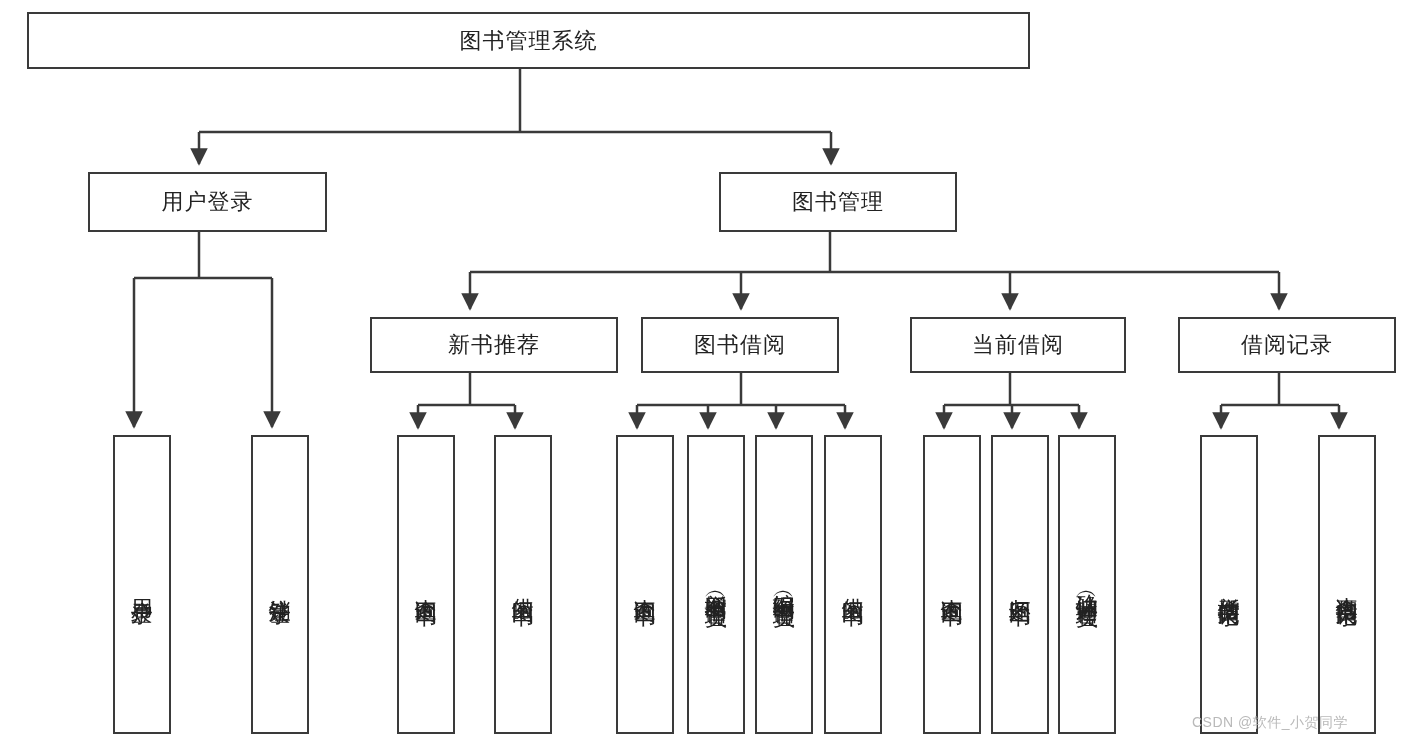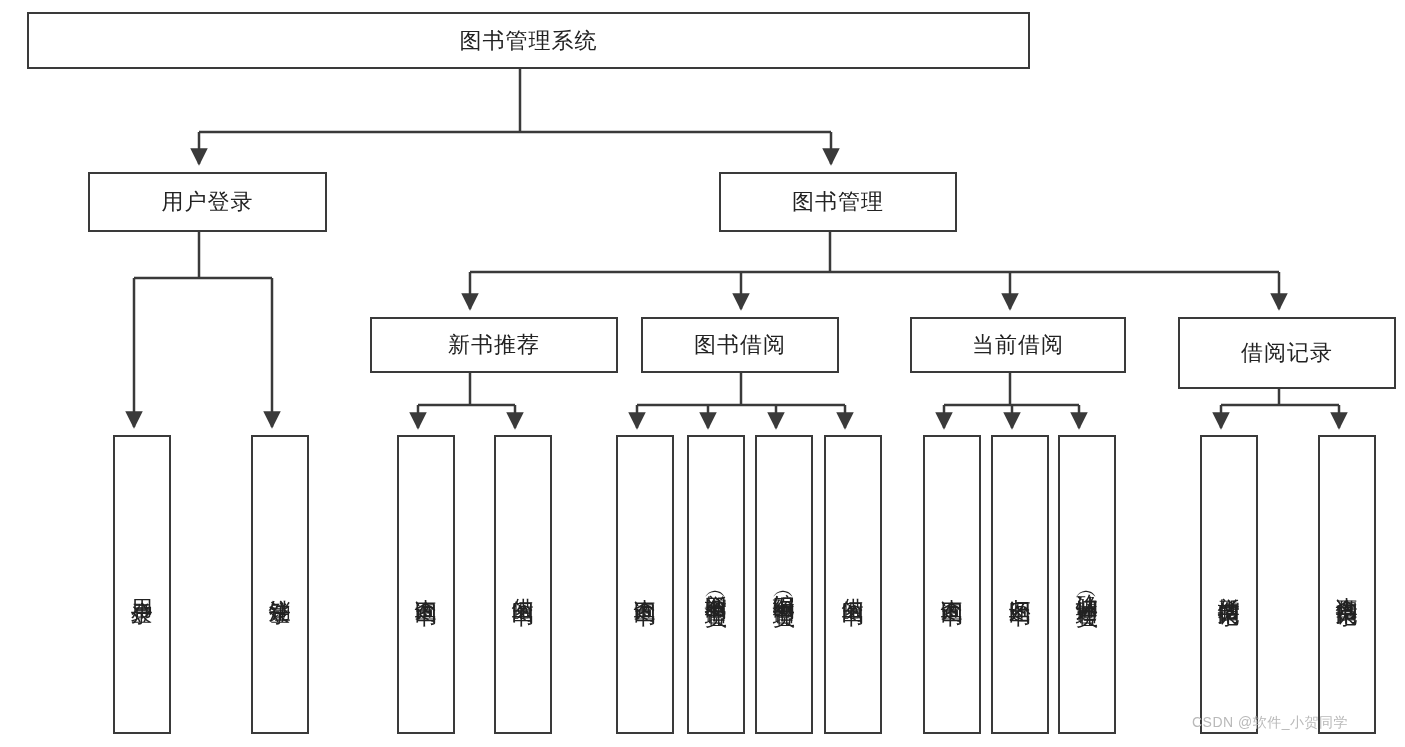--- a/index.html
+++ b/index.html
@@ -120,21 +120,21 @@
   </svg>
 
   <div class="node horiz" id="node-root" style="left: 19px; top: 12px; width: 1003px; height: 57px;">图书管理系统</div>
 
   <div class="node horiz" id="node-l2-0" style="left: 80px; top: 172px; width: 239px; height: 60px;">用户登录</div>
   <div class="node horiz" id="node-l2-1" style="left: 711px; top: 172px; width: 238px; height: 60px;">图书管理</div>
 
   <div class="node horiz" id="node-l3-0" style="left: 362px; top: 317px; width: 248px; height: 56px;">新书推荐</div>
   <div class="node horiz" id="node-l3-1" style="left: 633px; top: 317px; width: 198px; height: 56px;">图书借阅</div>
   <div class="node horiz" id="node-l3-2" style="left: 902px; top: 317px; width: 216px; height: 56px; font-family: Liberation Serif, serif;">当前借阅</div>
-  <div class="node horiz" id="node-l3-3" style="left: 1170px; top: 317px; width: 218px; height: 72px;">借阅记录</div>
+  <div class="node horiz" id="node-l3-3" style="left: 1170px; top: 317px; width: 218px; height: 56px;">借阅记录</div>
 
   <div class="node vert" id="node-leaf-0" style="left: 105px; top: 435px; width: 58px; height: 299px;">用户登录</div>
   <div class="node vert" id="node-leaf-1" style="left: 243px; top: 435px; width: 58px; height: 299px;">注销登录</div>
   <div class="node vert" id="node-leaf-2" style="left: 389px; top: 435px; width: 58px; height: 299px;">查询图书</div>
   <div class="node vert" id="node-leaf-3" style="left: 486px; top: 435px; width: 58px; height: 299px;">借阅图书</div>
   <div class="node vert" id="node-leaf-4" style="left: 608px; top: 435px; width: 58px; height: 299px;">查询图书</div>
   <div class="node vert" id="node-leaf-5" style="left: 679px; top: 435px; width: 58px; height: 299px;">新增图书（管理员）</div>
   <div class="node vert" id="node-leaf-6" style="left: 747px; top: 435px; width: 58px; height: 299px;">编辑图书（管理员）</div>
   <div class="node vert" id="node-leaf-7" style="left: 816px; top: 435px; width: 58px; height: 299px;">借阅图书</div>
   <div class="node vert" id="node-leaf-8" style="left: 915px; top: 435px; width: 58px; height: 299px;">查询图书</div>

